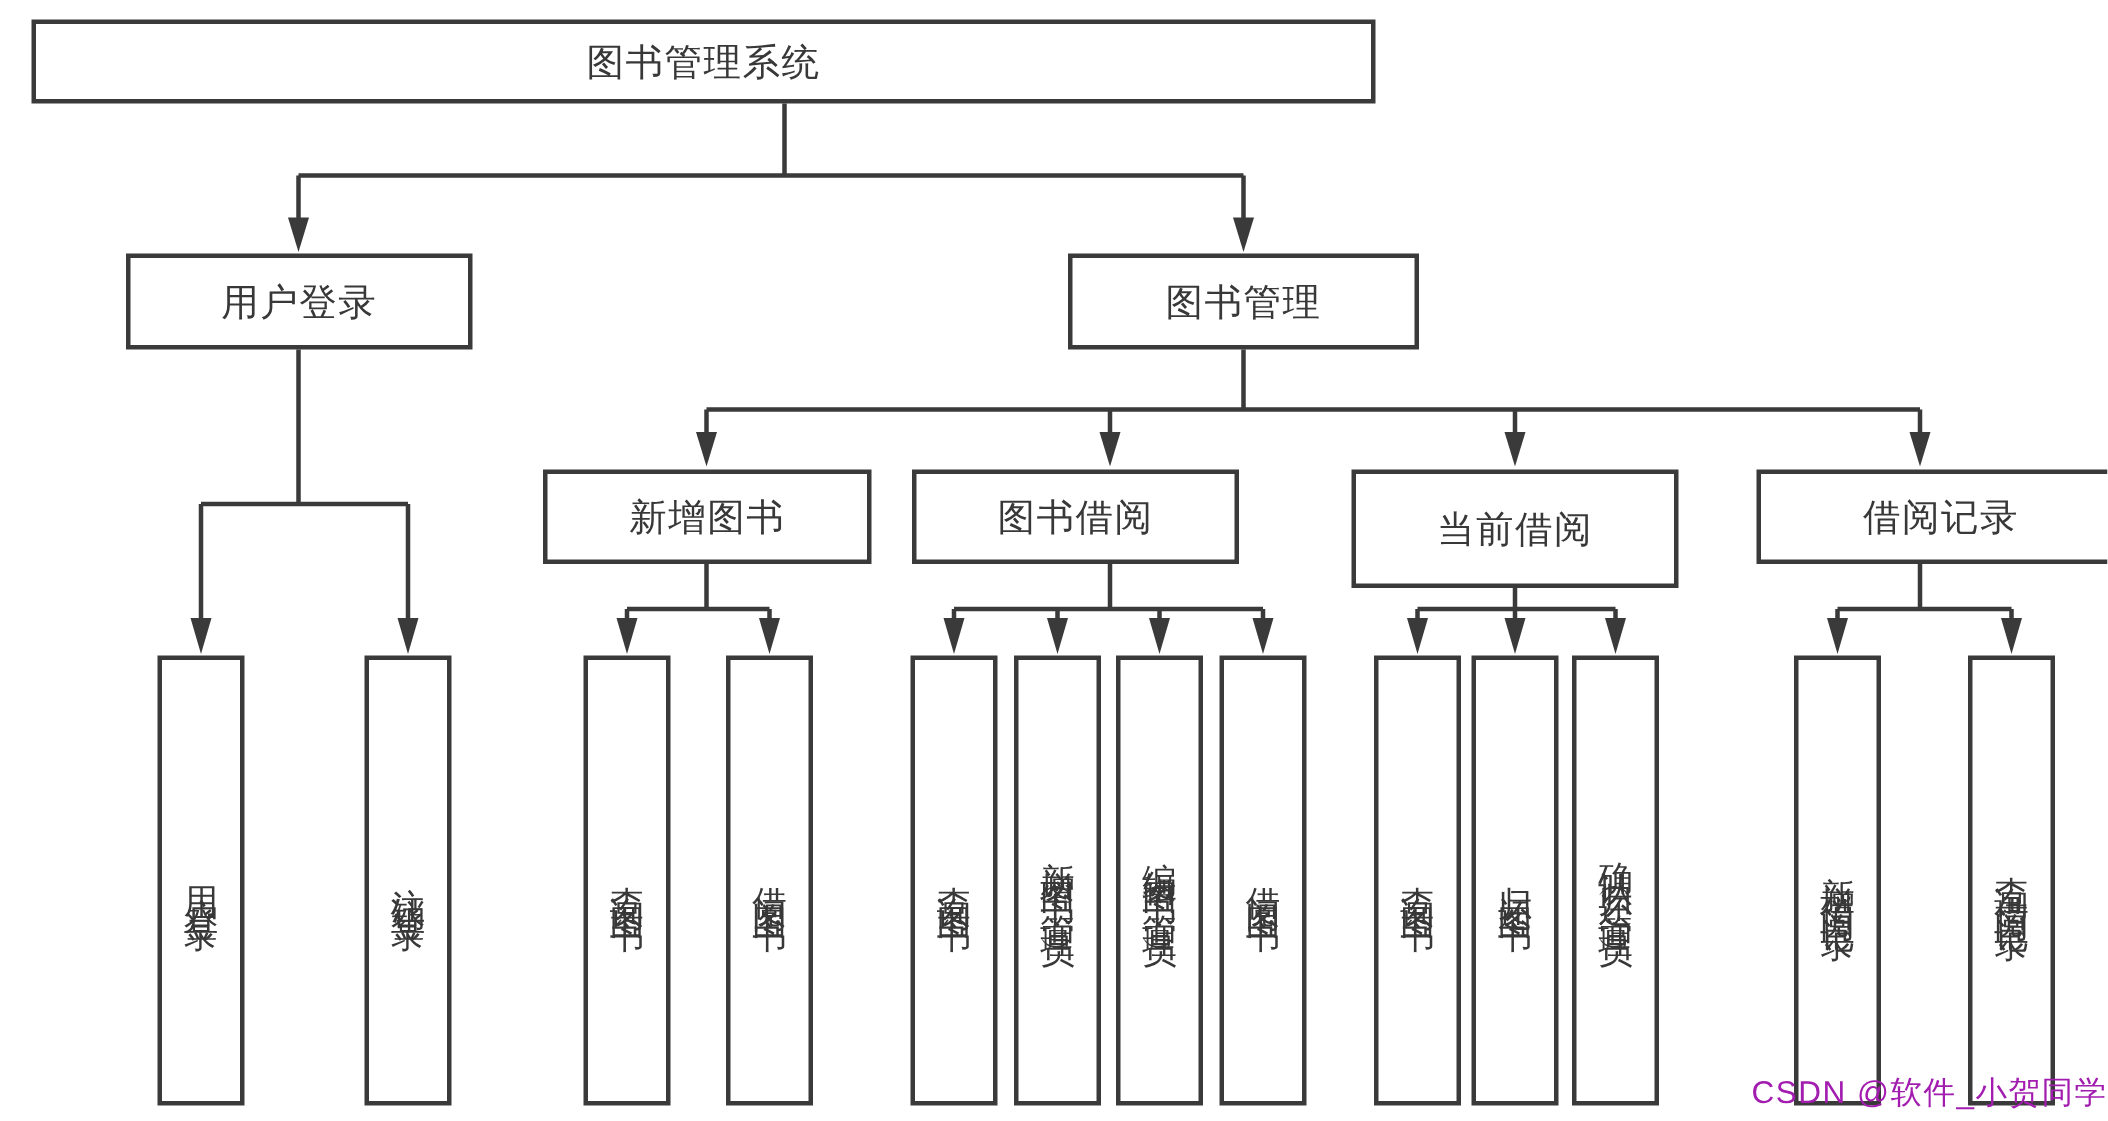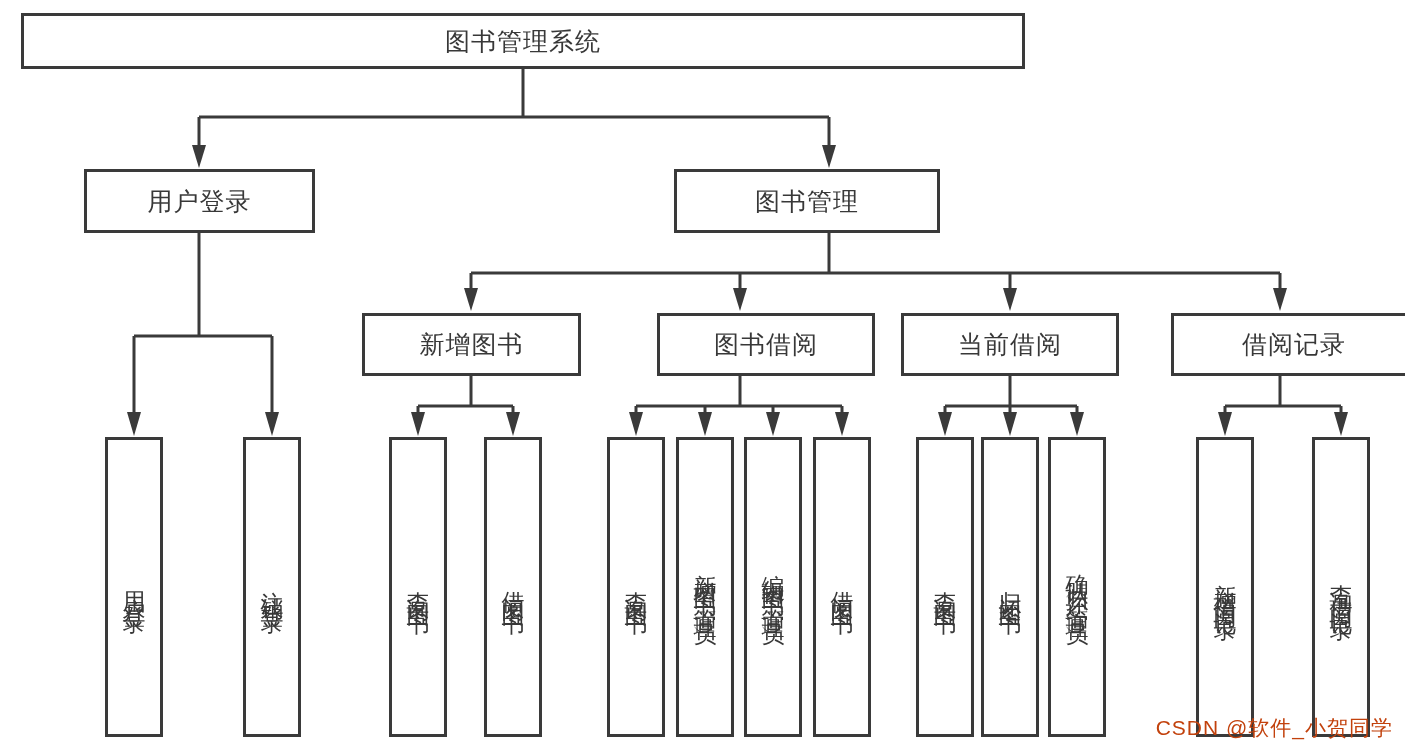--- a/index.html
+++ b/index.html
@@ -45,25 +45,25 @@
     text-orientation: mixed;
     font-size: 23px;
     letter-spacing: 7px;
     line-height: 1;
     top: 437px;
     width: 58px;
     height: 300px;
   }
   .watermark {
     position: absolute;
-    right: 12px;
+    right: 0;
     bottom: 5px;
     font-size: 21px;
     letter-spacing: 1px;
-    color: #c2410c;
+    color: #a21caf;
     white-space: nowrap;
     z-index: 5;
   }
 </style>
 </head>
 <body>
 
 <div class="stage">
 
   <svg class="wires" viewBox="0 0 1405 747" xmlns="http://www.w3.org/2000/svg">
@@ -102,28 +102,28 @@
       <polygon points="1003,412 1017,412 1010,436"></polygon>
       <polygon points="1070,412 1084,412 1077,436"></polygon>
     </g>
     <g>
       <path d="M1280 375 V406 M1225 406 H1341 M1225 406 V414 M1341 406 V414"></path>
       <polygon points="1218,412 1232,412 1225,436"></polygon>
       <polygon points="1334,412 1348,412 1341,436"></polygon>
     </g>
   </svg>
 
-  <div class="box hbox" style="left:21px; top:13px; width:1004px; height:56px;">图书管理系统</div>
+  <div class="box hbox" style="left:21px; top:13px; width:896px; height:56px;">图书管理系统</div>
 
   <div class="box hbox" style="left:84px; top:169px; width:231px; height:64px;">用户登录</div>
-  <div class="box hbox" style="left:674px; top:169px; width:266px; height:64px;">图书管理</div>
+  <div class="box hbox" style="left:712px; top:169px; width:234px; height:64px;">图书管理</div>
 
   <div class="box hbox" style="left:362px; top:313px; width:219px; height:63px;">新增图书</div>
-  <div class="box hbox" style="left:657px; top:313px; width:218px; height:63px;">图书借阅</div>
-  <div class="box hbox" style="left:901px; top:313px; width:218px; height:63px;">当前借阅</div>
+  <div class="box hbox" style="left:608px; top:313px; width:218px; height:63px;">图书借阅</div>
+  <div class="box hbox" style="left:901px; top:313px; width:218px; height:79px;">当前借阅</div>
   <div class="box hbox" style="left:1171px; top:313px; width:246px; height:63px;">借阅记录</div>
 
   <div class="box vbox" style="left:105px;">用户登录</div>
   <div class="box vbox" style="left:243px;">注销登录</div>
 
   <div class="box vbox" style="left:389px;">查询图书</div>
   <div class="box vbox" style="left:484px;">借阅图书</div>
 
   <div class="box vbox" style="left:607px;">查询图书</div>
   <div class="box vbox" style="left:676px;">新增图书（管理员）</div>

